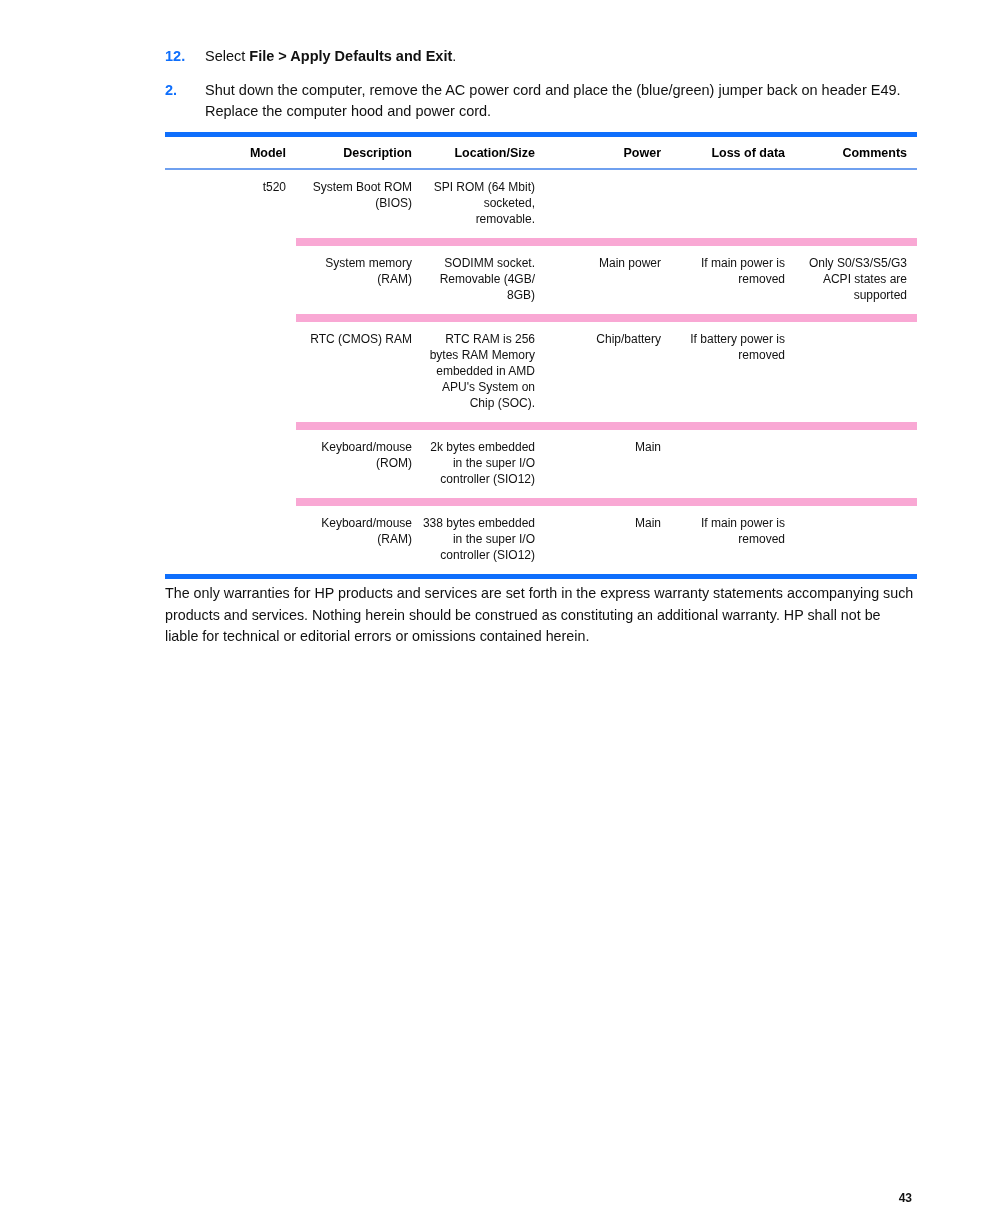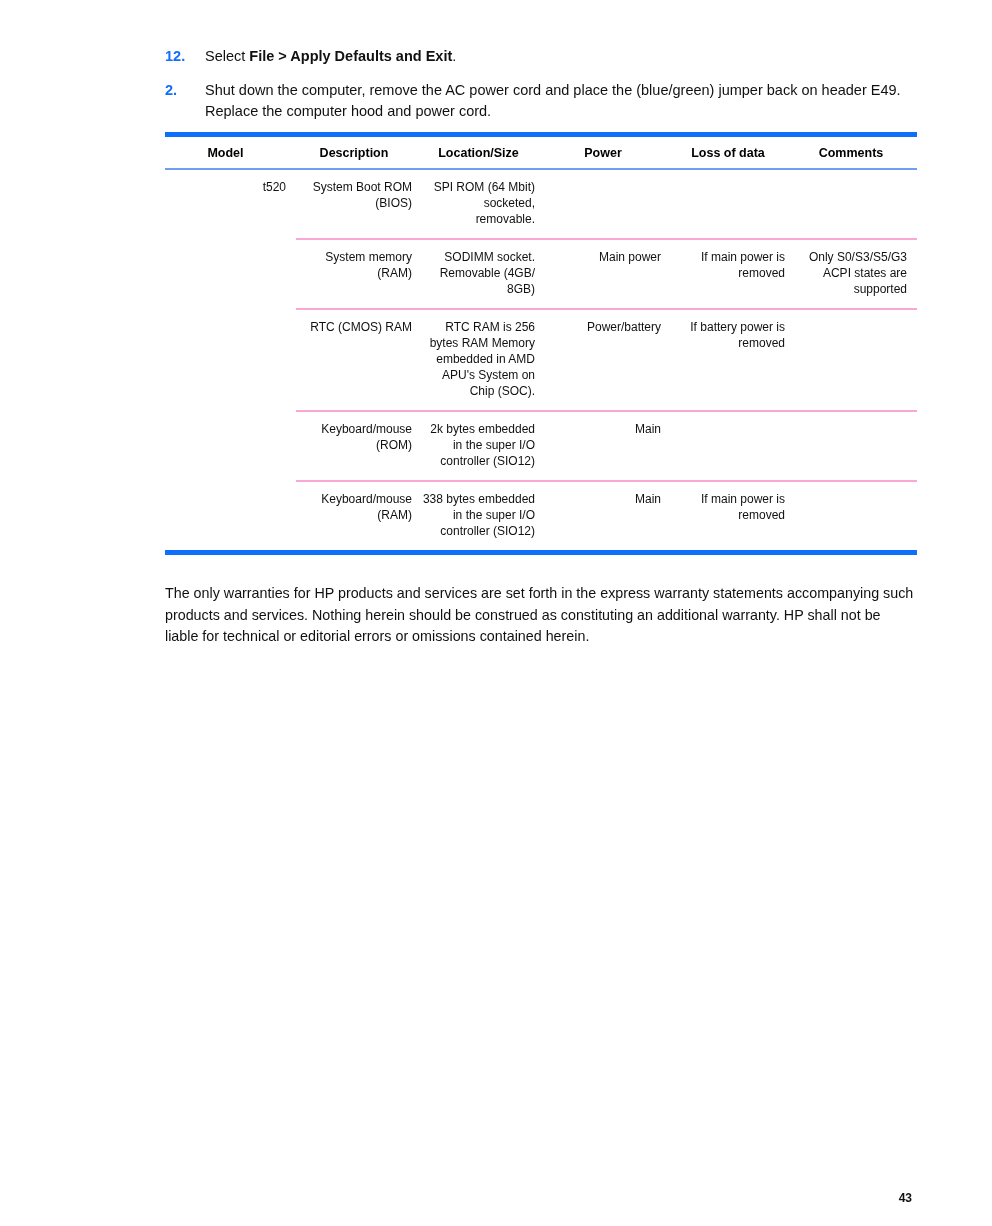--- a/index.html
+++ b/index.html
@@ -73,21 +73,21 @@
     background: #6fa0ef;
     width: 100%;
   }
   table.spec {
     width: 100%;
     border-collapse: collapse;
     table-layout: fixed;
     font-size: 12px;
   }
   table.spec th {
-    text-align: center;
+    text-align: right;
     font-weight: bold;
     font-size: 12.5px;
     padding: 9px 10px 8px 0;
     vertical-align: top;
     color: #000000;
   }
   table.spec td {
     text-align: right;
     vertical-align: top;
     font-size: 12px;
@@ -98,21 +98,21 @@
   
   .col-model    { width: 131px; }
   .col-desc     { width: 126px; }
   .col-loc      { width: 123px; }
   .col-power    { width: 126px; }
   .col-loss     { width: 124px; }
   .col-comments { width: 122px; }
 
   
   tbody tr.sep-row > td {
-    border-top: 2px solid #f9a8d4;
+    border-top: 8px solid #f9a8d4;
   }
   td.model-cell {
     vertical-align: middle;
     font-size: 12.5px;
     padding-left: 4px;
   }
 
   
   .notes {
     position: absolute;
@@ -197,21 +197,21 @@
         <tr class="sep-row">
           <td>System memory (RAM)</td>
           <td>SODIMM socket. Removable (4GB/ 8GB)</td>
           <td>Main power</td>
           <td>If main power is removed</td>
           <td>Only S0/S3/S5/G3 ACPI states are supported</td>
         </tr>
         <tr class="sep-row">
           <td>RTC (CMOS) RAM</td>
           <td>RTC RAM is 256 bytes RAM Memory embedded in AMD APU's System on Chip (SOC).</td>
-          <td>Power/battery</td>
+          <td>Chip/battery</td>
           <td>If battery power is removed</td>
           <td></td>
         </tr>
         <tr class="sep-row">
           <td>Keyboard/mouse (ROM)</td>
           <td>2k bytes embedded in the super I/O controller (SIO12)</td>
           <td>Main</td>
           <td></td>
           <td></td>
         </tr>

